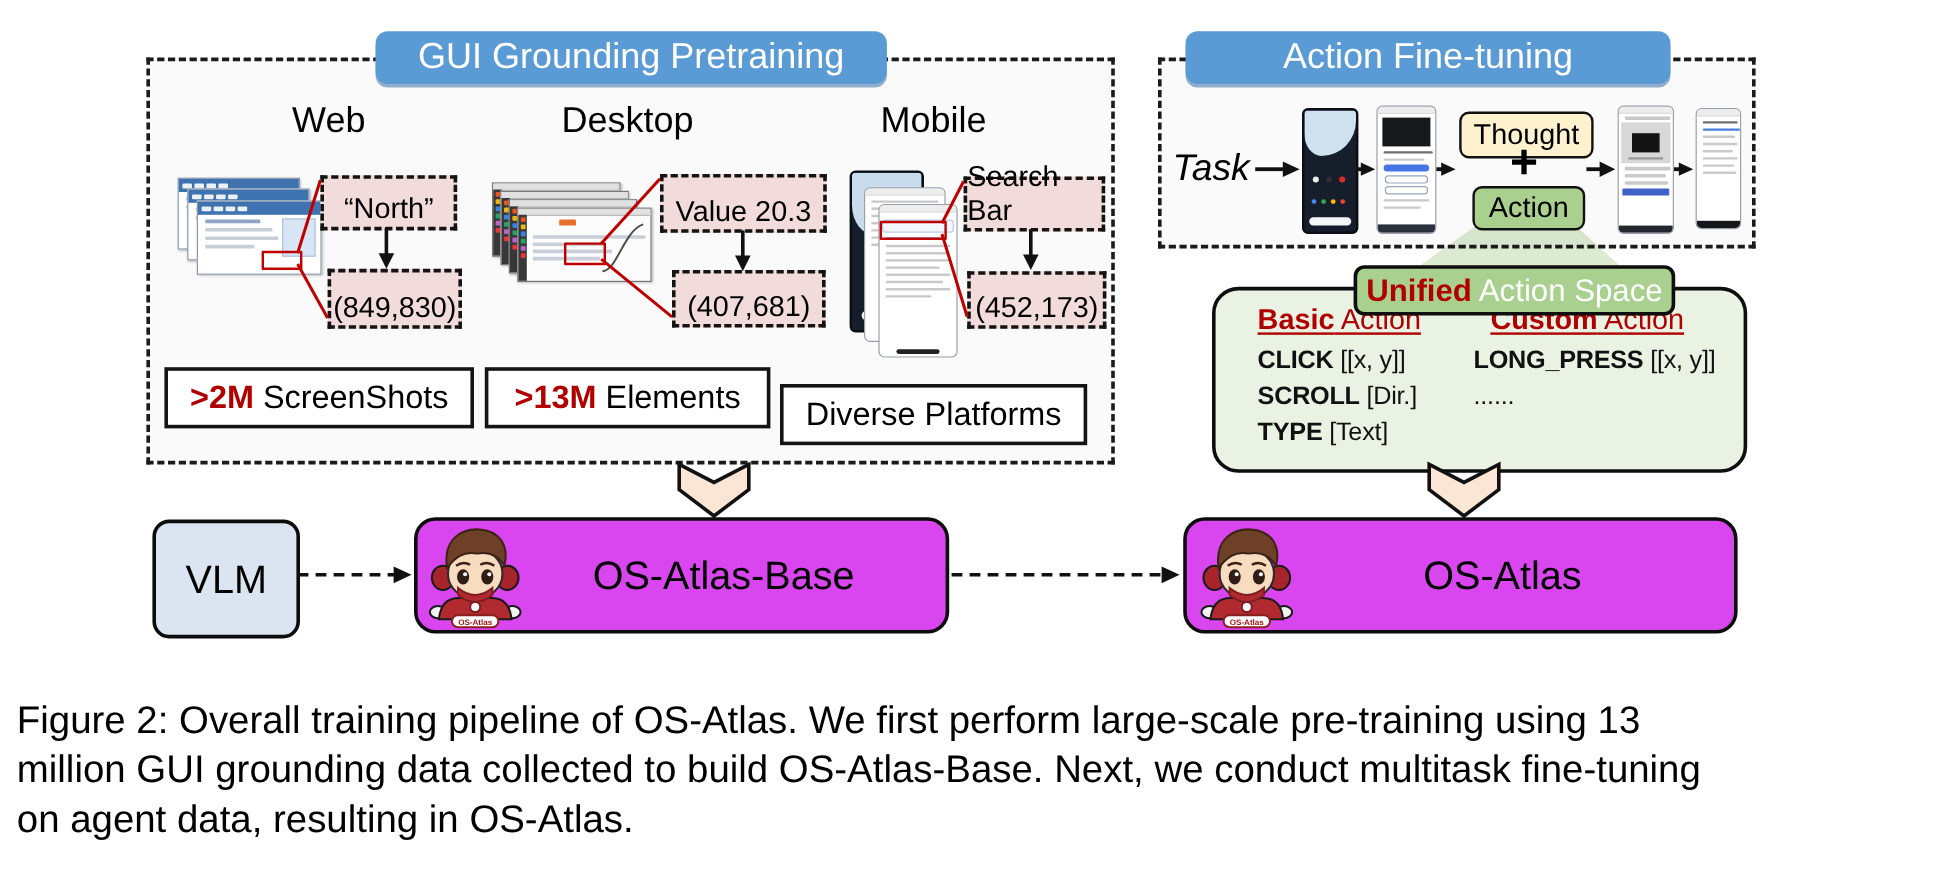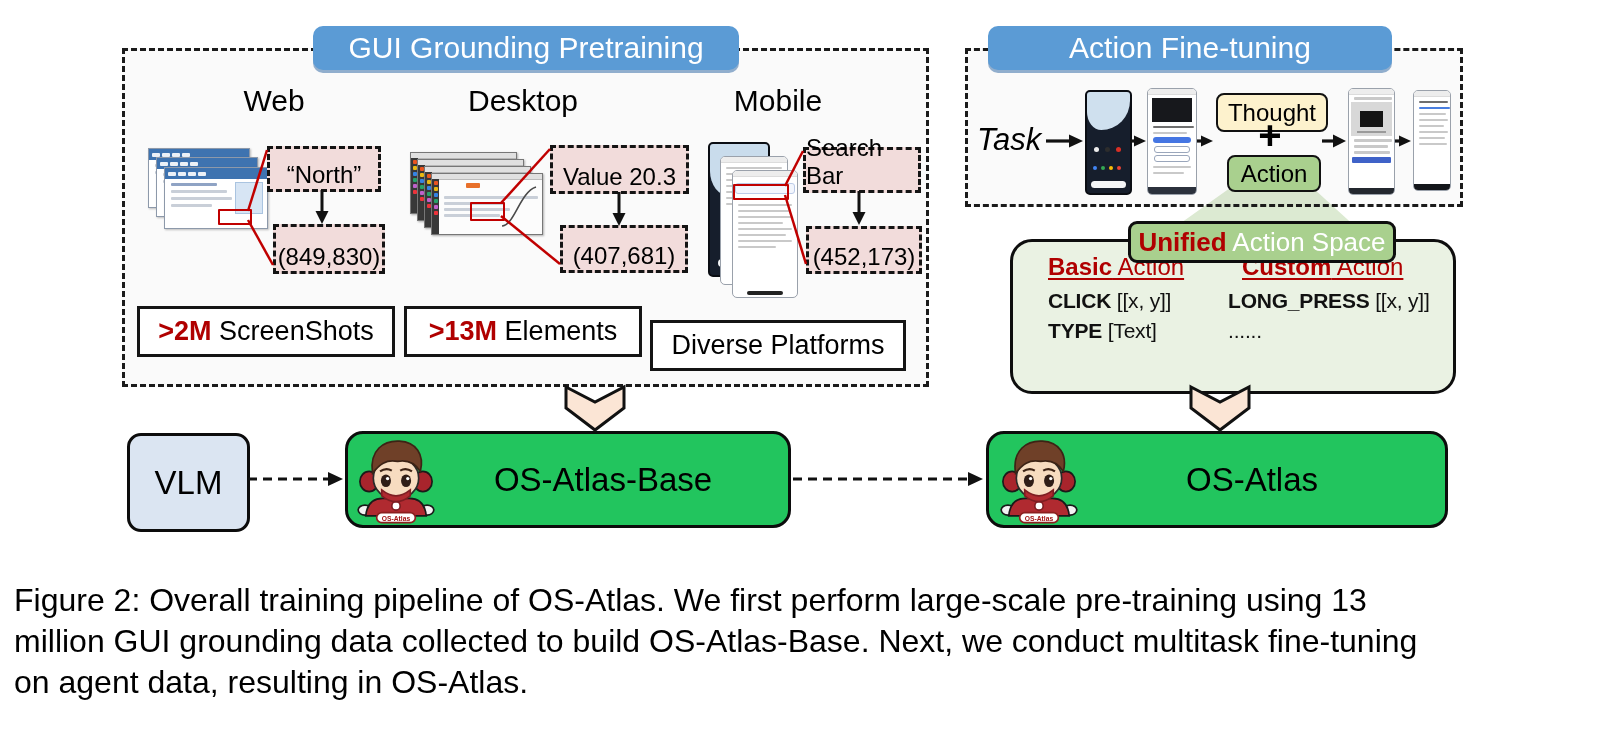--- a/index.html
+++ b/index.html
@@ -36,21 +36,21 @@
   .tline.bl{background:#4a7fe0;}
   .ptop{height:5px;background:#ededed;border-bottom:1px solid #dcdcdc;}
   
   .tag{position:absolute;display:flex;align-items:center;justify-content:center;border:2.5px solid #111;border-radius:8px;font-size:24px;z-index:3;}
   
   .ascol{position:absolute;z-index:3;}
   .ashdr{color:#b00000;font-size:24px;margin-bottom:5px;text-decoration:underline;text-underline-offset:3px;text-decoration-thickness:2px;}
   .ar{font-size:21px;line-height:30px;white-space:nowrap;letter-spacing:-0.2px;color:#111;}
   
   .pbox{position:absolute;border:3px solid #0c0c0c;display:flex;align-items:center;justify-content:center;font-size:33px;z-index:2;}
-  .atlas{background:#22c55e;border-radius:18px;border-width:3.5px;}
+  .atlas{background:#d946ef;border-radius:18px;border-width:3.5px;}
   #caption{position:absolute;left:14px;top:580px;width:1596px;font-size:32px;line-height:41px;color:#000;}
   svg{display:block;}
   .ovl{position:absolute;left:0;top:0;z-index:5;pointer-events:none;}
 </style>
 </head>
 <body>
 
 <div id="canvas">
 
   <svg class="abs" style="left:0;top:0;z-index:0" width="1620" height="744">
@@ -297,20 +297,21 @@
 
   <div class="abs" style="left:1010px;top:239px;width:440px;height:149px;background:#eaf2e3;border:3px solid #0e0e0e;border-radius:22px;z-index:2;"></div>
   <div class="abs" style="left:1128px;top:221px;width:262px;height:36px;background:#a9d08e;border:3px solid #0e0e0e;border-radius:9px;display:flex;align-items:center;justify-content:center;font-size:26px;z-index:4;">
     <span class="redtxt">Unified</span>
       <span style="color:#fff;white-space:pre;"> Action Space</span>
   </div>
 
   <div class="ascol" style="left:1048px;top:253px;width:175px;">
     <div class="ashdr"><b>Basic</b><span style="white-space:pre;"> Action</span></div>
     <div class="ar"><b>CLICK</b><span style="white-space:pre;"> [[x, y]]</span></div>
+    <div class="ar"><b>SCROLL</b><span style="white-space:pre;"> [Dir.]</span></div>
     <div class="ar"><b>TYPE</b><span style="white-space:pre;"> [Text]</span></div>
   </div>
 
   <div class="ascol" style="left:1228px;top:253px;width:218px;">
     <div class="ashdr" style="text-align:left;padding-left:14px;"><b>Custom</b><span style="white-space:pre;"> Action</span></div>
     <div class="ar"><b>LONG_PRESS</b><span style="white-space:pre;"> [[x, y]]</span></div>
     <div class="ar"><b></b><span style="white-space:pre;">......</span></div>
   </div>
 
   <div class="pbox" style="left:127px;top:433px;width:117px;height:93px;background:#dbe5f2;border-radius:14px;">

